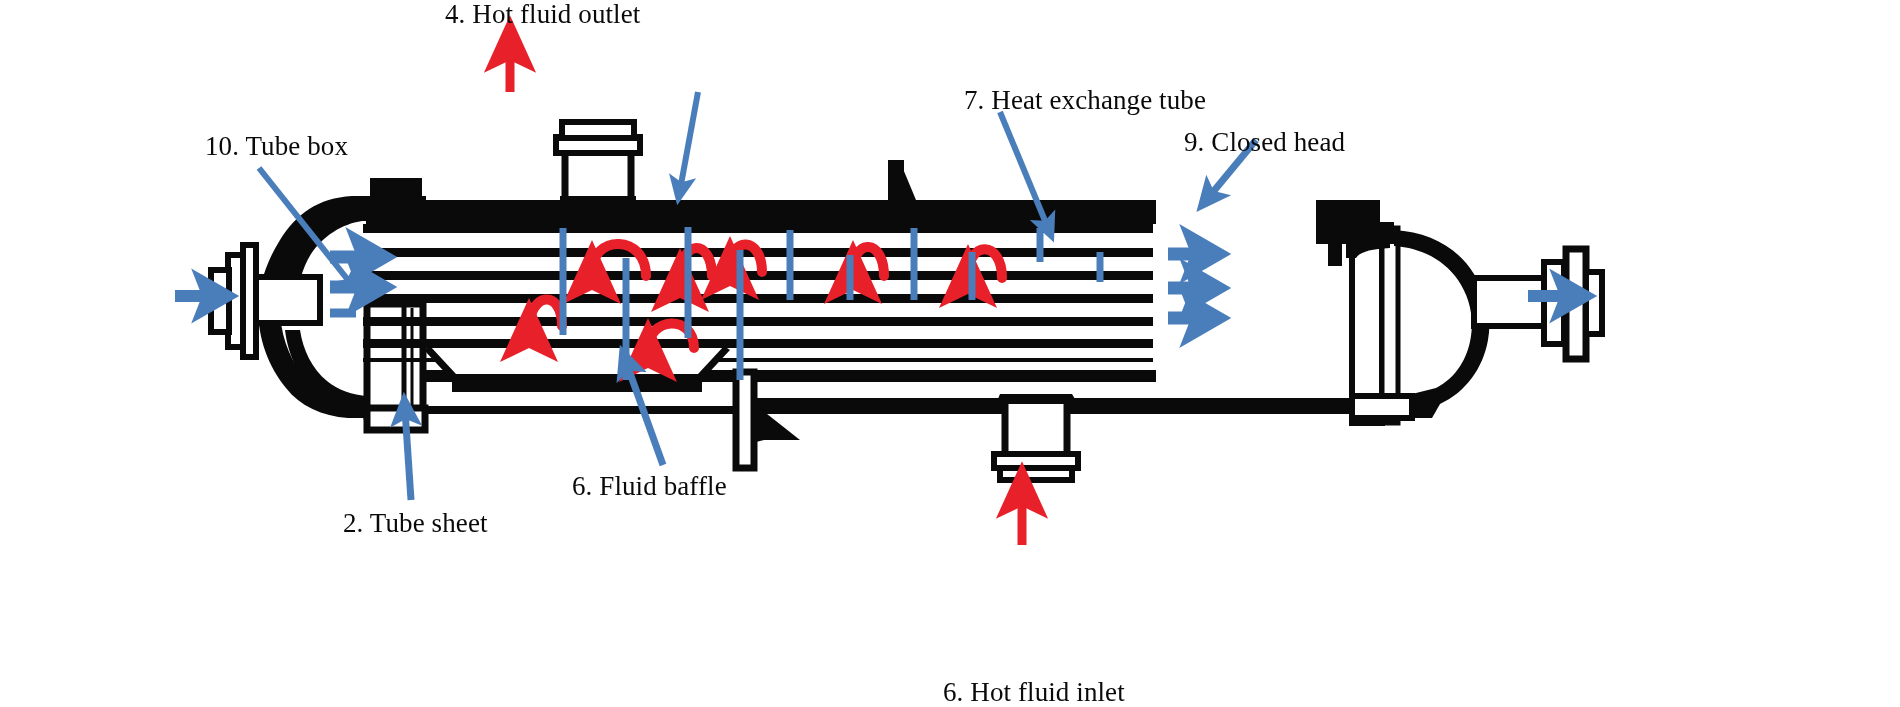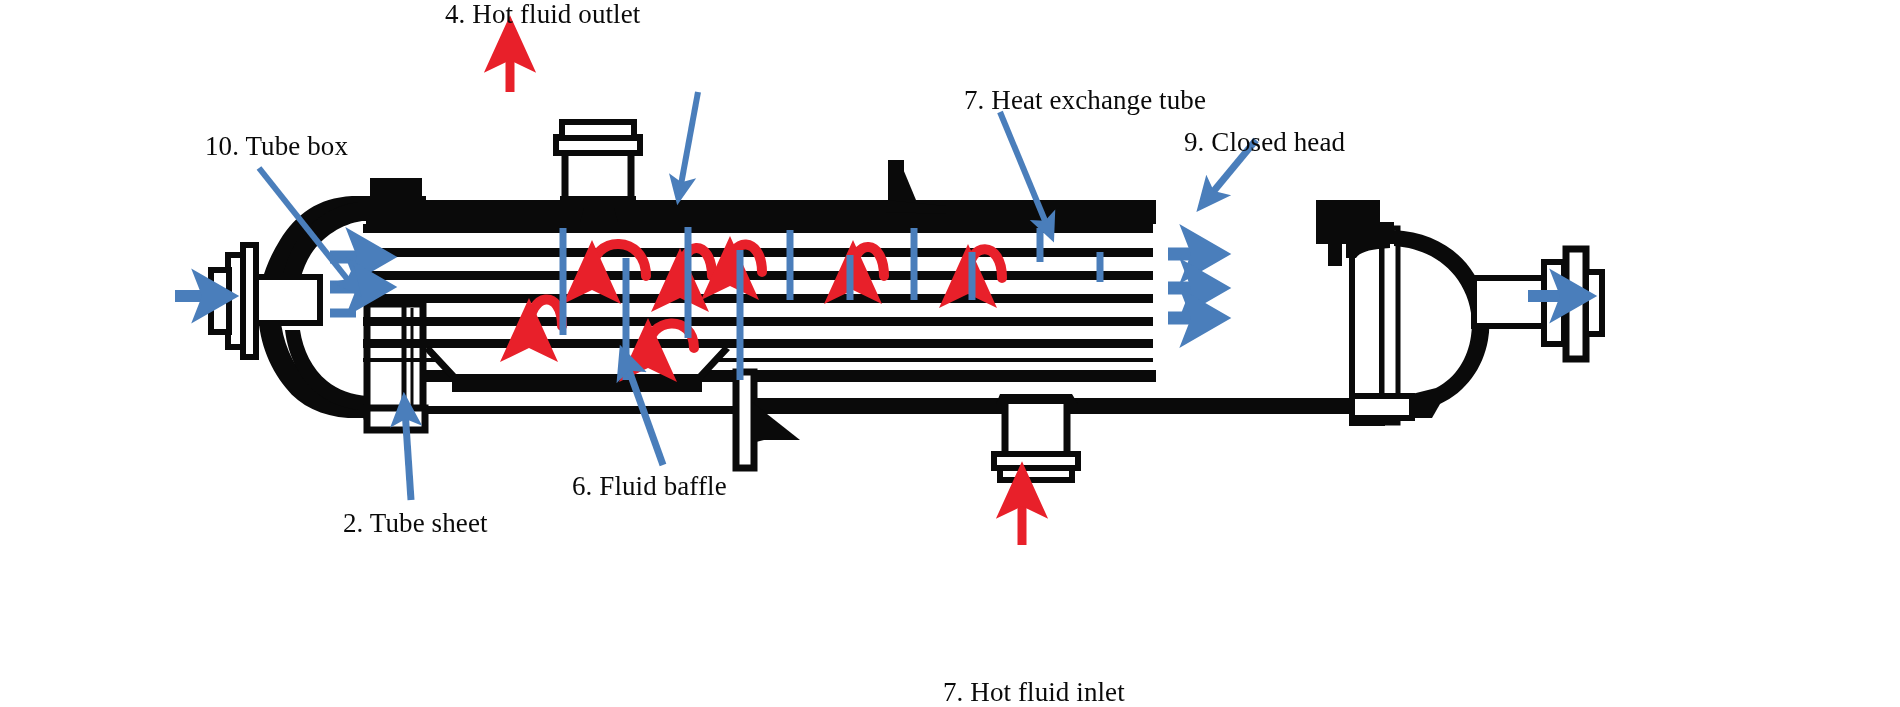--- a/index.html
+++ b/index.html
@@ -280,21 +280,21 @@
       <line x1="411" y1="500" x2="405" y2="410" stroke="#4a7ebb" stroke-width="7" marker-end="url(#blueHead)"></line>
     </g>
 
     <g>
       <line x1="663" y1="465" x2="626" y2="362" stroke="#4a7ebb" stroke-width="7" marker-end="url(#blueHead)"></line>
     </g>
   </svg>
 
 
 
-  <div class="callout-label" style="left:943px; top:678px;">7. Hot fluid inlet</div>
+  <div class="callout-label" style="left:943px; top:678px;">6. Hot fluid inlet</div>
 
   <div class="callout-label" style="left:421px; top:0px;margin-left:24px;">4. Hot fluid outlet</div>
 
   <div class="callout-label" style="left:343px; top:509px;">2. Tube sheet</div>
 
   <div class="callout-label" style="left:572px; top:472px;">6. Fluid baffle</div>
 
   <div class="callout-label" style="left:918px; top:86px;margin-left:46px;">7. Heat exchange tube</div>
 
 

